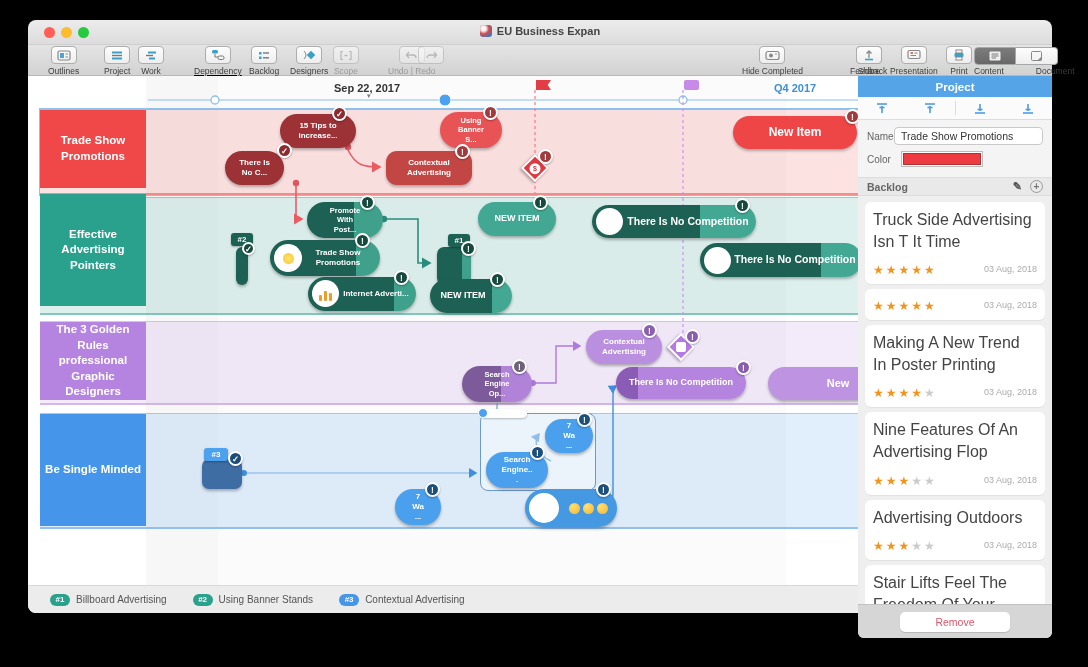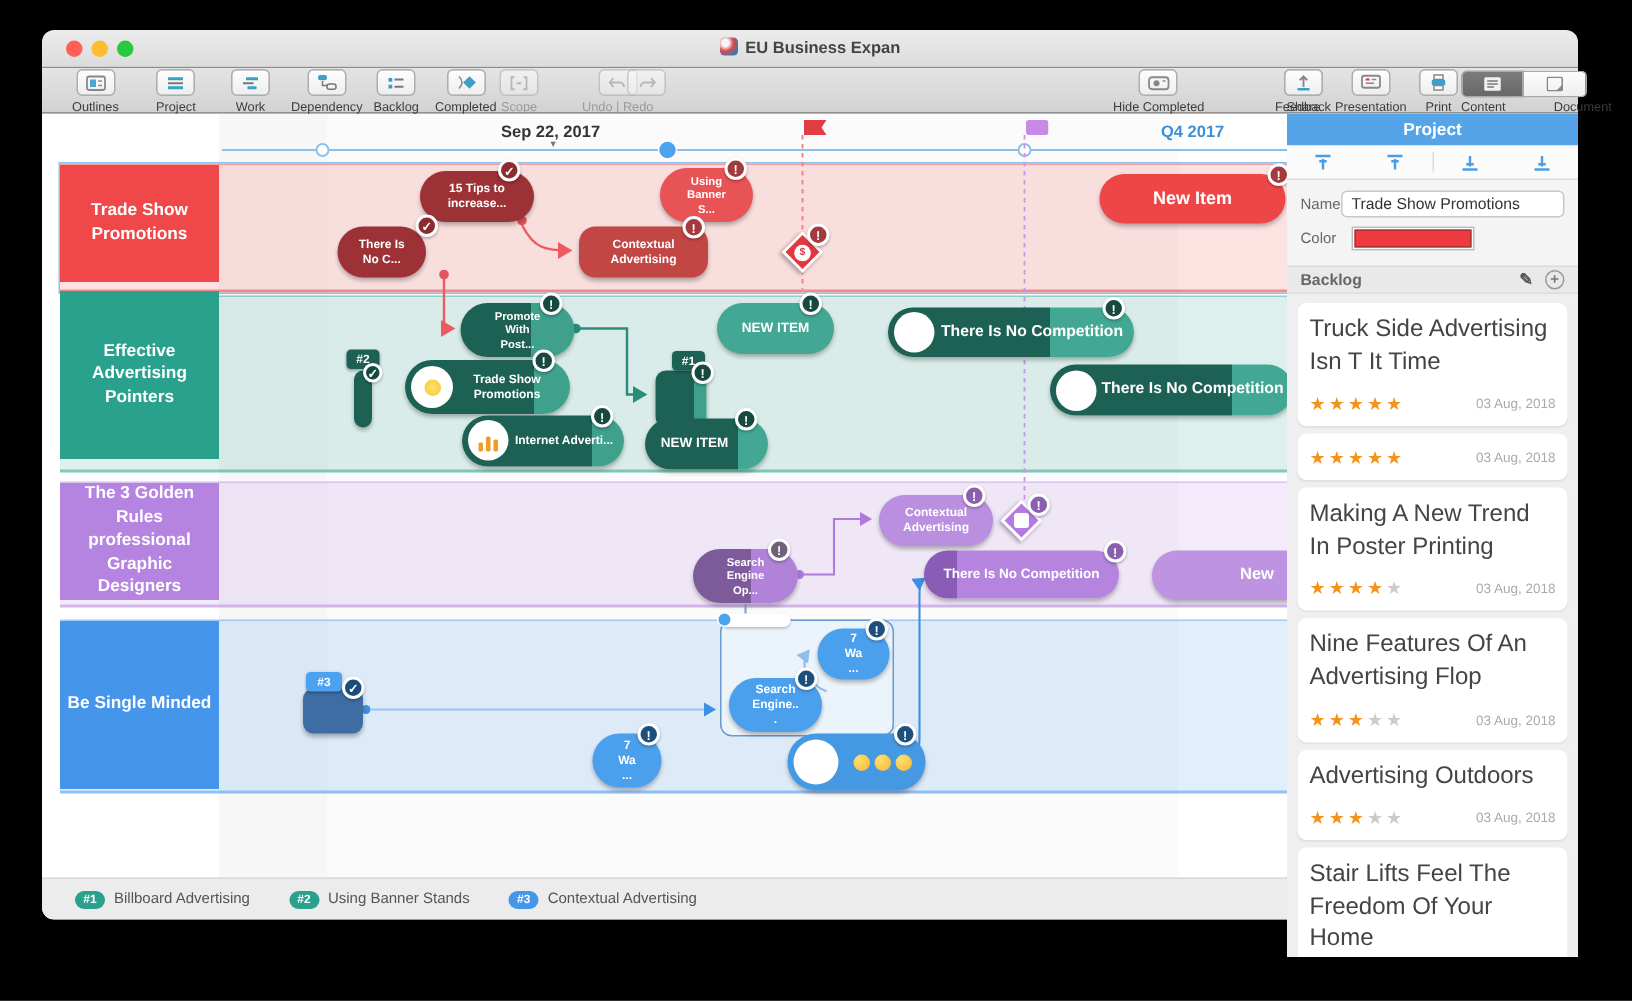--- a/index.html
+++ b/index.html
@@ -125,31 +125,31 @@
     <div class="tbi" style="left:76px;">
       <div class="box">
           <svg width="14" height="11">
             <line x1="2" y1="2.5" x2="12" y2="2.5" stroke="#3aa0c8" stroke-width="2"></line>
             <line x1="2" y1="5.5" x2="12" y2="5.5" stroke="#777" stroke-width="1.4"></line>
             <line x1="2" y1="8.5" x2="12" y2="8.5" stroke="#3aa0c8" stroke-width="2"></line>
           </svg>
         </div>
       <div class="lbl">Project</div>
     </div>
-    <div class="tbi" style="left:126px;">
+    <div class="tbi" style="left:110px;">
       <div class="box">
           <svg width="14" height="11">
             <line x1="4" y1="2.5" x2="12" y2="2.5" stroke="#3aa0c8" stroke-width="2"></line>
             <line x1="2" y1="5.5" x2="9" y2="5.5" stroke="#777" stroke-width="1.4"></line>
             <line x1="5" y1="8.5" x2="11" y2="8.5" stroke="#3aa0c8" stroke-width="2"></line>
           </svg>
         </div>
       <div class="lbl">Work</div>
     </div>
-    <div class="tbi" style="left:166px;">
+    <div class="tbi" style="left:166px;text-decoration:underline;">
       <div class="box">
           <svg width="14" height="12">
             <rect x="1" y="1" width="6" height="3.5" rx="1.5" fill="#3aa0c8"></rect>
             <rect x="7" y="7" width="6" height="3.5" rx="1.5" fill="none" stroke="#777"></rect>
             <path d="M4 5 v3 h3" fill="none" stroke="#777"></path>
           </svg>
         </div>
       <div class="lbl">Dependency</div>
     </div>
     <div class="tbi" style="left:221px;">
@@ -163,21 +163,21 @@
         </div>
       <div class="lbl">Backlog</div>
     </div>
     <div class="tbi" style="left:262px;">
       <div class="box">
           <svg width="14" height="12">
             <path d="M2 2 q4 4 0 8" fill="none" stroke="#888"></path>
             <rect x="6" y="3" width="6" height="6" transform="rotate(45 9 6)" fill="#3aa0c8"></rect>
           </svg>
         </div>
-      <div class="lbl">Completed</div>
+      <div class="lbl">Designers</div>
     </div>
     <div class="tbi dis" style="left:305px;">
       <div class="box">
           <svg width="14" height="11">
             <path d="M4 1.5 h-2 v8 h2 M10 1.5 h2 v8 h-2" fill="none" stroke="#999" stroke-width="1.2"></path>
             <line x1="5.5" y1="5.5" x2="8.5" y2="5.5" stroke="#999" stroke-width="1.4"></line>
           </svg>
         </div>
       <div class="lbl">Scope</div>
     </div>
@@ -545,14 +545,17 @@
           </div>
       </div>
       <div class="card">
         <div class="ttl">Stair Lifts Feel The Freedom Of Your Home</div>
         <div class="meta">
             <span><span class="star on">★</span><span class="star on">★</span><span class="star off">★</span><span class="star off">★</span><span class="star off">★</span></span>
             <span class="date">03 Aug, 2018</span>
           </div>
       </div>
     </div>
+    <div class="sb-foot">
+      <button class="remove-btn">Remove</button>
+    </div>
   </div>
 </div>
 
 </body></html>

